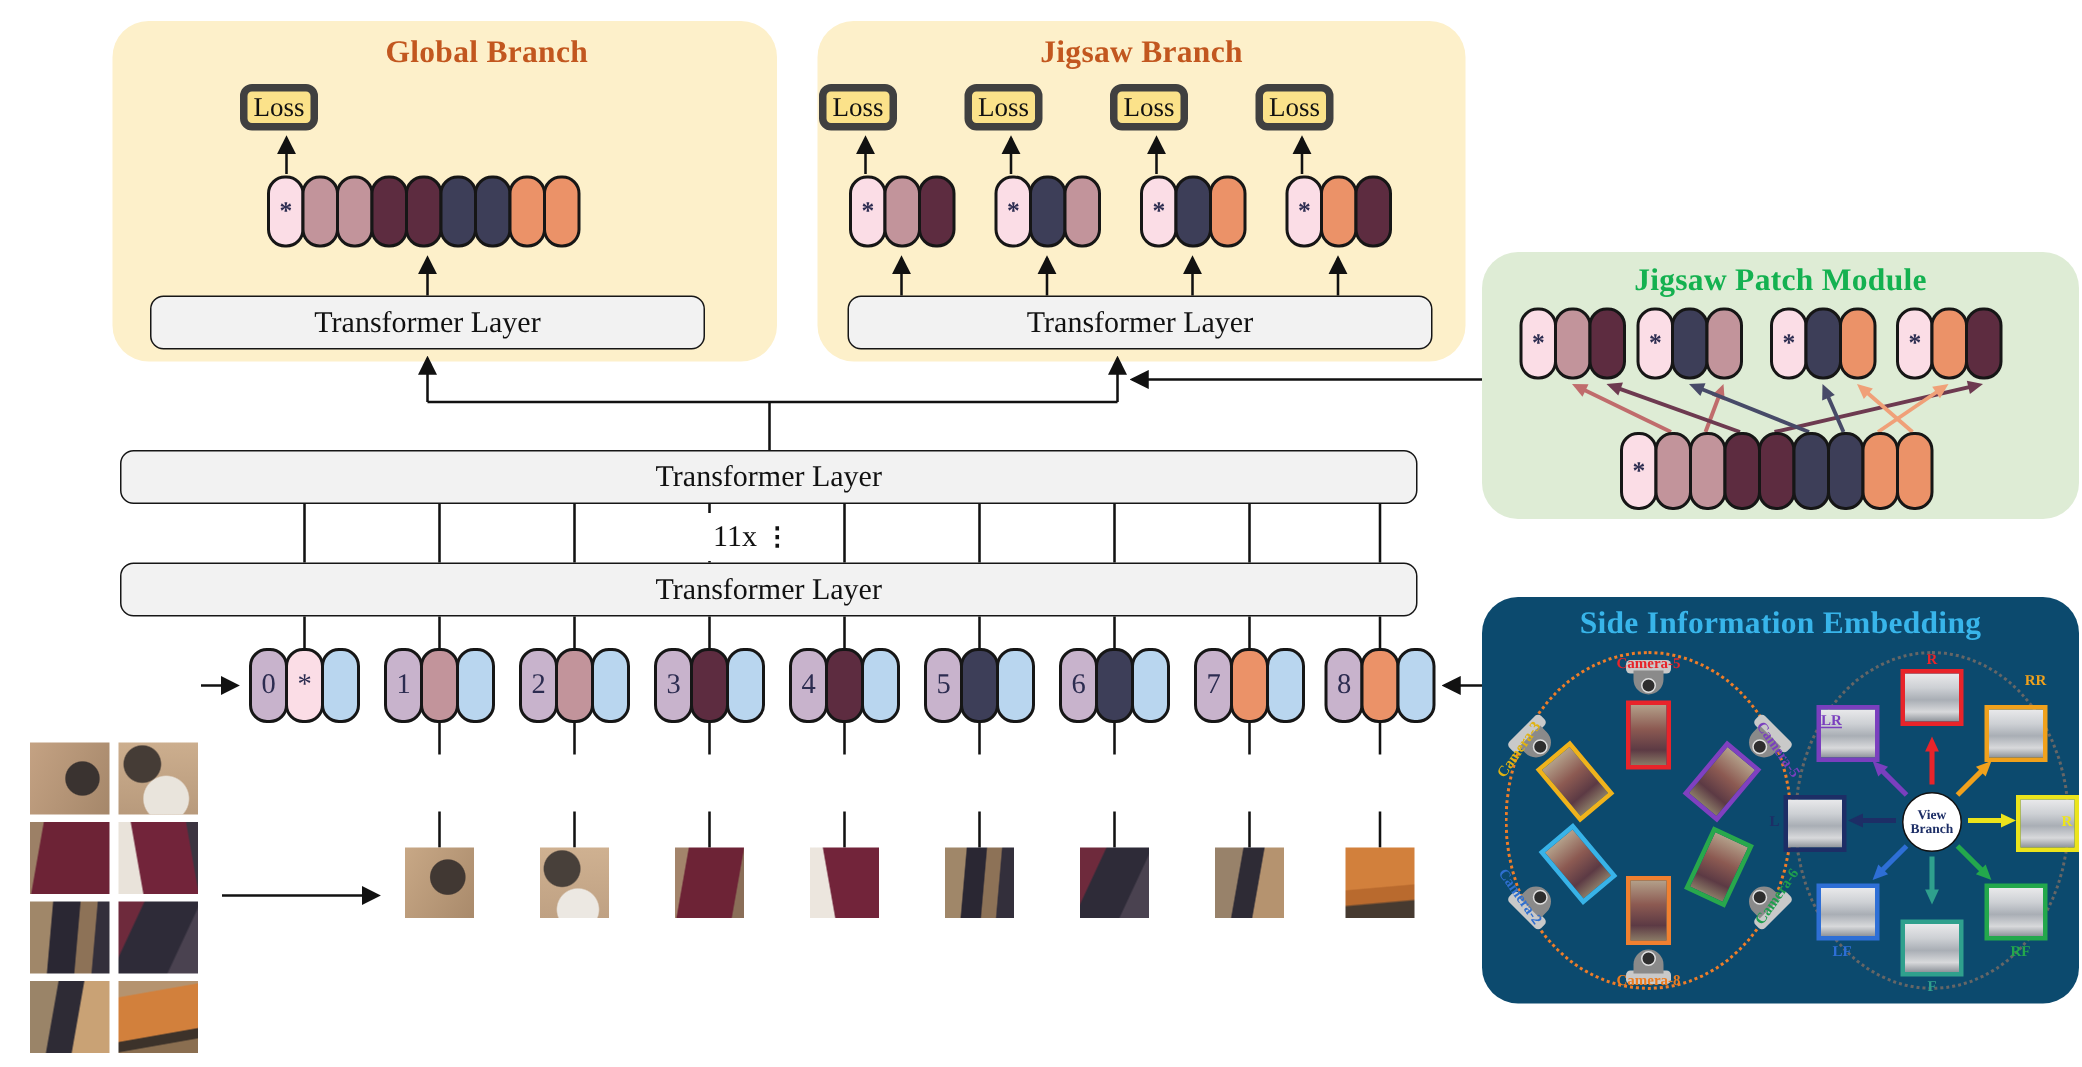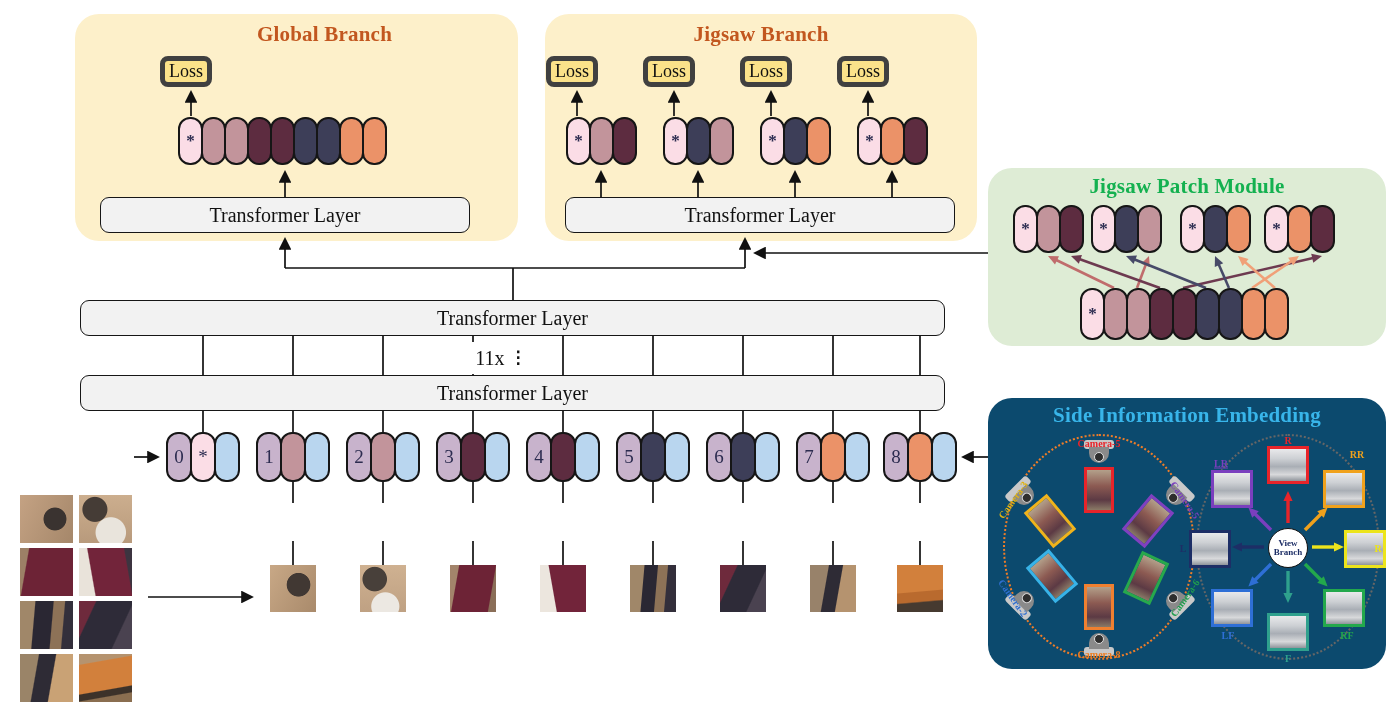--- a/index.html
+++ b/index.html
@@ -406,15 +406,15 @@
   <div class="car" style="left: 1189px; top: 530px; border-color: rgb(29, 46, 102);"></div>
   <div class="car" style="left: 1211px; top: 470px; border-color: rgb(122, 63, 190);"></div>
 
   <div class="vp-lbl" style="left: 1288px; top: 440px; transform: translate(-50%, -50%); color: rgb(232, 36, 42);">R</div>
   <div class="vp-lbl" style="left: 1357px; top: 454px; transform: translate(-50%, -50%); color: rgb(240, 161, 28);">RR</div>
   <div class="vp-lbl" style="left: 1378px; top: 548px; transform: translate(-50%, -50%); color: rgb(236, 228, 28);">R</div>
   <div class="vp-lbl" style="left: 1347px; top: 635px; transform: translate(-50%, -50%); color: rgb(35, 168, 76);">RF</div>
   <div class="vp-lbl" style="left: 1288px; top: 658px; transform: translate(-50%, -50%); color: rgb(47, 160, 141);">F</div>
   <div class="vp-lbl" style="left: 1228px; top: 635px; transform: translate(-50%, -50%); color: rgb(46, 111, 214);">LF</div>
   <div class="vp-lbl" style="left: 1183px; top: 548px; transform: translate(-50%, -50%); color: rgb(29, 46, 102);">L</div>
-  <div class="vp-lbl" style="left: 1221px; top: 463px; transform: translate(-50%, -50%); color: rgb(122, 63, 190); text-decoration: underline;">LR</div>
+  <div class="vp-lbl" style="left: 1221px; top: 481px; transform: translate(-50%, -50%); color: rgb(122, 63, 190); text-decoration: underline;">LR</div>
 
 </div>
 
 </body></html>

